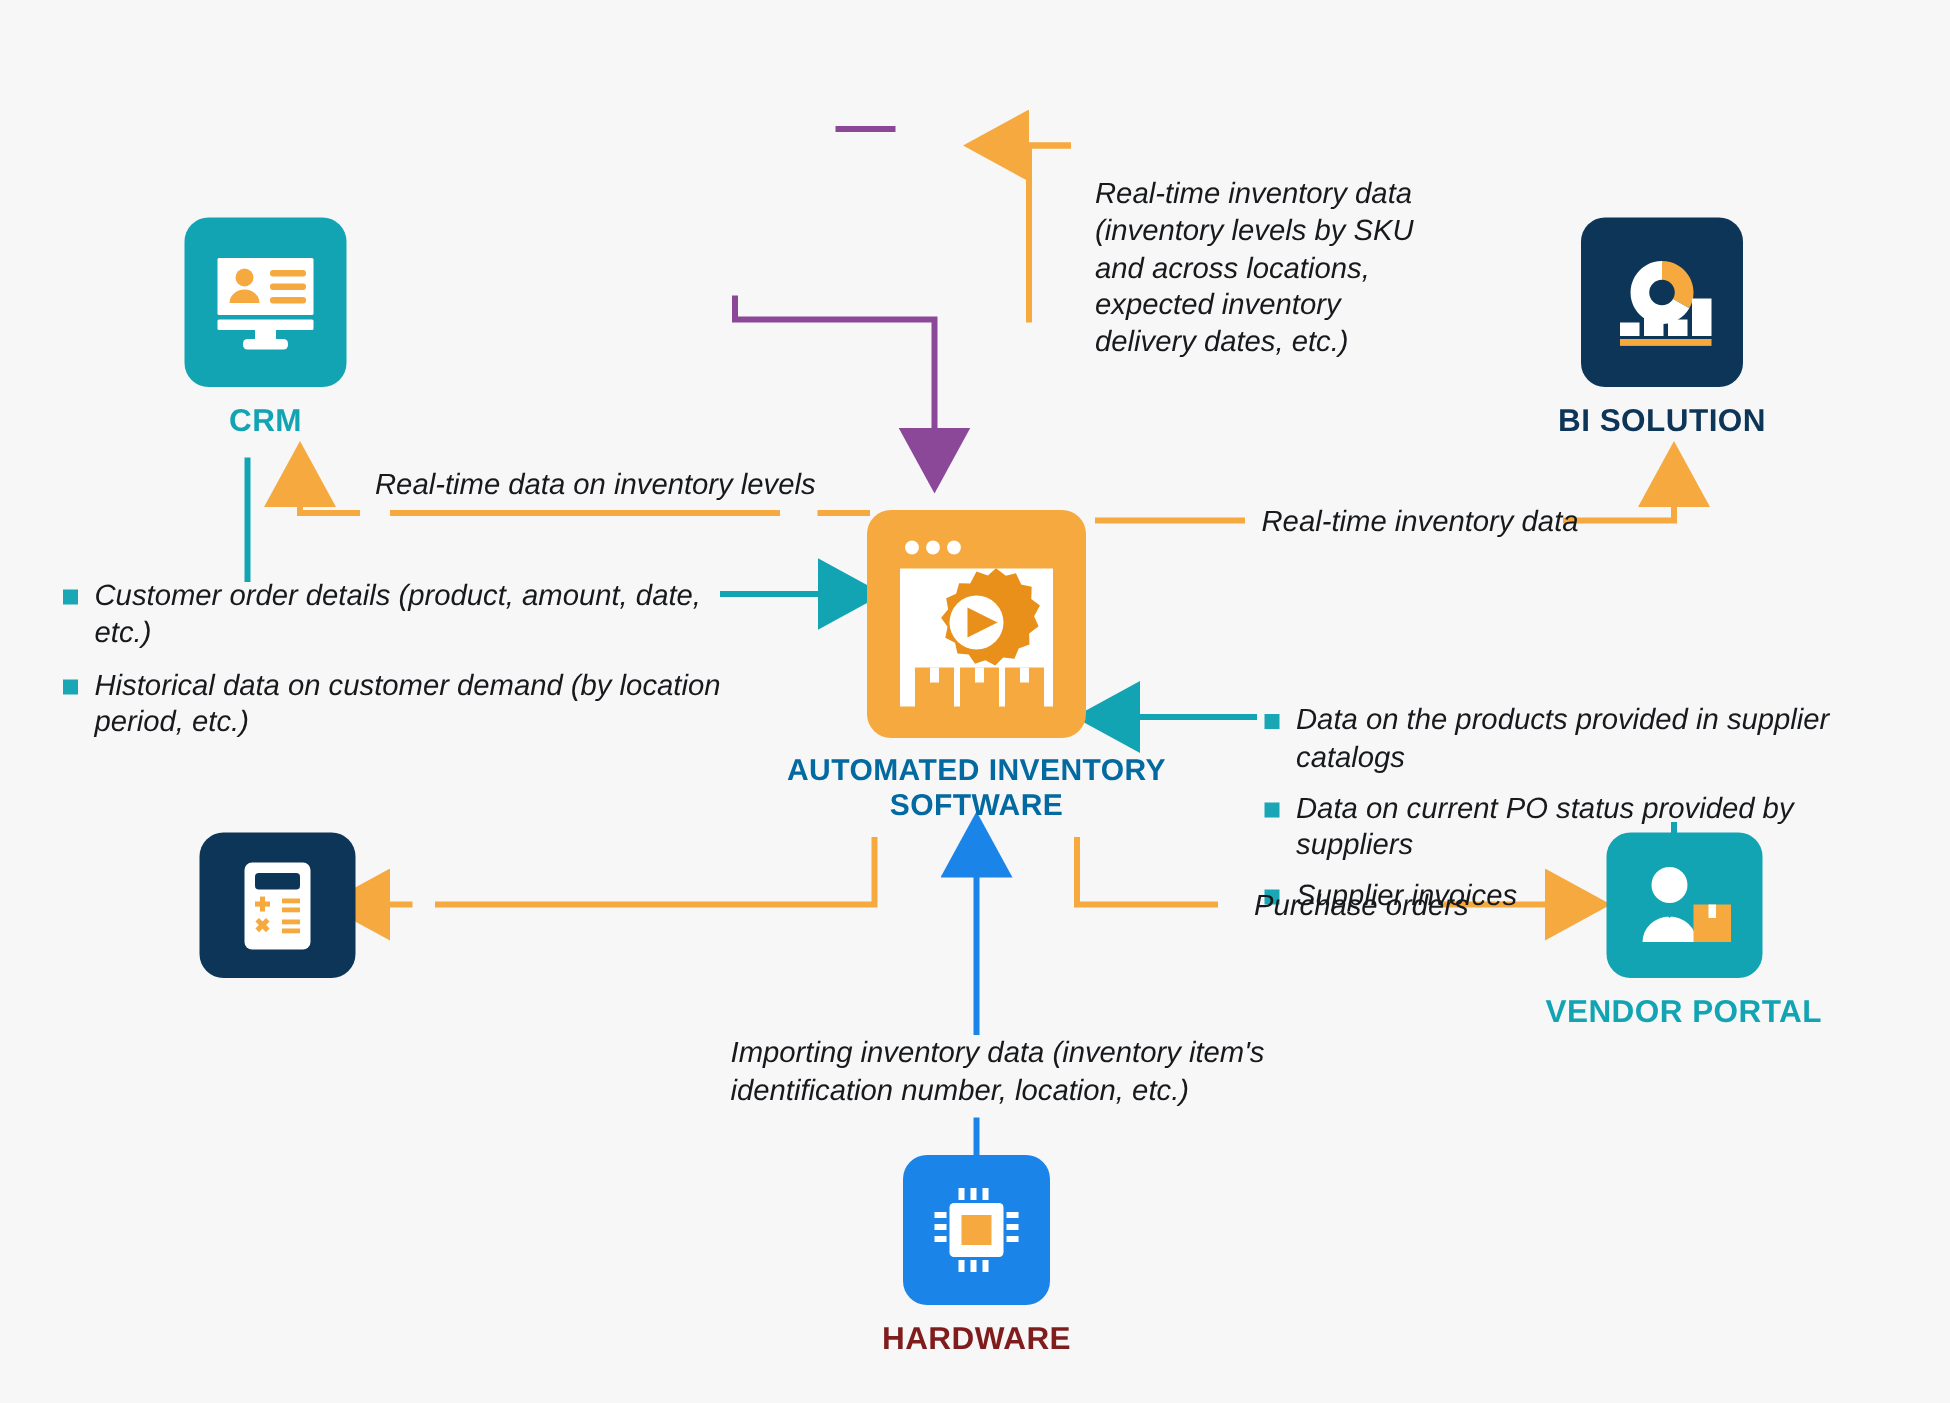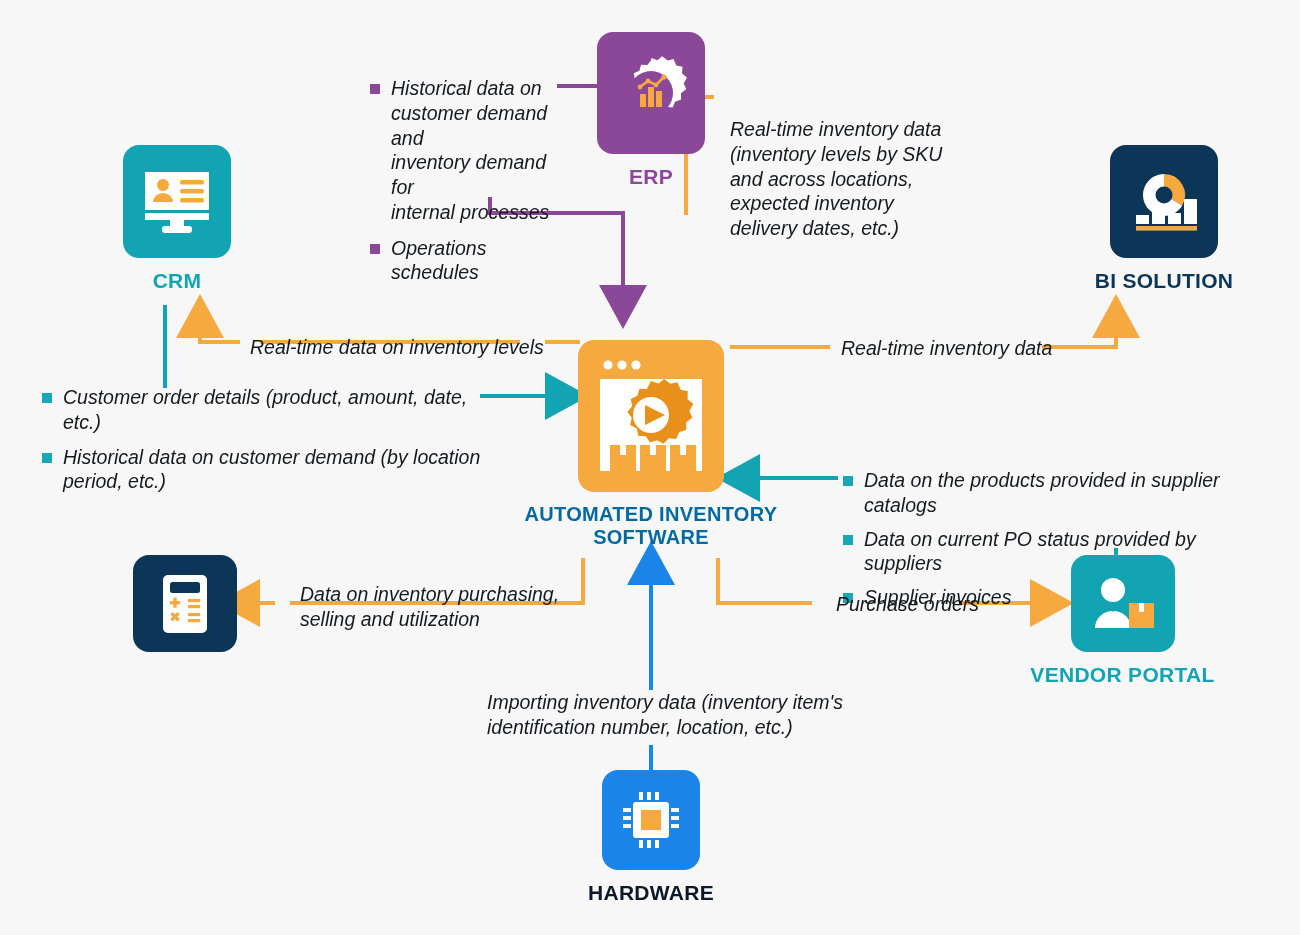--- a/index.html
+++ b/index.html
@@ -118,56 +118,39 @@
     <path d="M583,558 L583,603 L290,603" stroke="#f5a93f" stroke-width="4" fill="none"></path>
     <path d="M275,603 L240,603" stroke="#f5a93f" stroke-width="4" fill="none" marker-end="url(#ar-orange)"></path>
 
     <path d="M718,558 L718,603 L812,603" stroke="#f5a93f" stroke-width="4" fill="none"></path>
     <path d="M962,603 L1050,603" stroke="#f5a93f" stroke-width="4" fill="none" marker-end="url(#ar-orange)"></path>
 
     <path d="M651,770 L651,745" stroke="#1a84e8" stroke-width="4" fill="none"></path>
     <path d="M651,690 L651,565" stroke="#1a84e8" stroke-width="4" fill="none" marker-end="url(#ar-blue)"></path>
   </svg>
 
-  <div class="node" style="left:597px; top:32px; width:108px;">
-    <div class="tile" style="width:108px;height:122px;background:#8b4899;">
-      <svg width="78" height="78" viewBox="0 0 78 78">
-        <path fill="#ffffff" d="M39,4 l6.5,2.2 4.6,-4.0 5.6,4.2 5.7,-1.4 3.0,6.4 6.0,1.3 -0.3,6.9 4.9,3.8 -3.3,6.1 2.6,5.6 -5.4,4.2 0.2,6.2 -6.1,2.2 -2.4,5.8 -6.4,-0.7 -4.5,4.6 -5.6,-3.0 -5.9,2.0 -3.6,-5.3 -6.4,-0.5 -1.4,-6.1 -5.5,-2.9 1.3,-6.2 -3.7,-5.0 4.0,-4.9 -1.1,-6.2 5.6,-2.6 1.7,-6.0 6.3,0.2 3.9,-5.0z"></path>
-        <circle cx="39" cy="39" r="22" fill="#8b4899"></circle>
-        <rect x="28" y="40" width="6" height="13" fill="#f5a93f"></rect>
-        <rect x="36" y="33" width="6" height="20" fill="#f5a93f"></rect>
-        <rect x="44" y="37" width="6" height="16" fill="#f5a93f"></rect>
-        <polyline points="28,33 36,27 44,31 52,23" stroke="#f5a93f" stroke-width="2.6" fill="none"></polyline>
-        <circle cx="28" cy="33" r="2.4" fill="#f5a93f"></circle>
-        <circle cx="36" cy="27" r="2.4" fill="#f5a93f"></circle>
-        <circle cx="44" cy="31" r="2.4" fill="#f5a93f"></circle>
-        <circle cx="52" cy="23" r="2.6" fill="#f5a93f"></circle>
-      </svg>
-    </div>
-    <div class="node-label" style="color:#8b4899;">ERP</div>
-  </div>
 
   <div class="node" style="left:131px; top:145px; width:92px;">
     <div class="tile" style="width:108px;height:113px;background:#13a4b4;">
       <svg width="76" height="72" viewBox="0 0 76 72">
         <rect x="6" y="6" width="64" height="38" rx="1" fill="#ffffff"></rect>
         <rect x="6" y="47" width="64" height="7" rx="1" fill="#ffffff"></rect>
         <rect x="31" y="53" width="14" height="8" fill="#ffffff"></rect>
         <rect x="23" y="60" width="30" height="7" rx="3" fill="#ffffff"></rect>
         <circle cx="24" cy="19" r="6" fill="#f5a93f"></circle>
         <path d="M14,36 a10,9 0 0 1 20,0 z" fill="#f5a93f"></path>
         <rect x="41" y="14" width="24" height="4.4" rx="2" fill="#f5a93f"></rect>
         <rect x="41" y="23" width="24" height="4.4" rx="2" fill="#f5a93f"></rect>
         <rect x="41" y="32" width="24" height="4.4" rx="2" fill="#f5a93f"></rect>
       </svg>
     </div>
     <div class="node-label" style="color:#13a4b4;">CRM</div>
   </div>
 
-  <div class="node" style="left:1118px; top:145px; width:92px;">
+  <div class="node" style="left:1062px; top:145px; width:92px;">
     <div class="tile" style="width:108px;height:113px;background:#0d3557;">
       <svg width="76" height="72" viewBox="0 0 76 72">
         <path d="M38,8 a21,21 0 0 1 18.2,31.5 l-12.2,-7.0 a7,7 0 0 0 -6,-10.5 z" fill="#f5a93f"></path>
         <path d="M38,8 a21,21 0 1 0 18.2,31.5 l-12.2,-7.0 a7,7 0 1 1 -6,-10.5 z" fill="#ffffff"></path>
         <circle cx="38" cy="29" r="8.5" fill="#0d3557"></circle>
         <rect x="10" y="49" width="13" height="9" fill="#ffffff"></rect>
         <rect x="26" y="42" width="13" height="16" fill="#ffffff"></rect>
         <rect x="42" y="47" width="13" height="11" fill="#ffffff"></rect>
         <rect x="58" y="33" width="13" height="25" fill="#ffffff"></rect>
         <rect x="10" y="60" width="61" height="4.6" fill="#f5a93f"></rect>
@@ -242,44 +225,31 @@
           <rect x="37" y="53" width="4" height="8"></rect>
           <rect x="5" y="21" width="8" height="4"></rect>
           <rect x="5" y="29" width="8" height="4"></rect>
           <rect x="5" y="37" width="8" height="4"></rect>
           <rect x="53" y="21" width="8" height="4"></rect>
           <rect x="53" y="29" width="8" height="4"></rect>
           <rect x="53" y="37" width="8" height="4"></rect>
         </g>
       </svg>
     </div>
-    <div class="node-label" style="color:#0f172a;text-align:right;">HARDWARE</div>
-  </div>
-
-  <div class="bullets" style="left:370px; top:76px; width:200px;">
-    <div class="row">
-      <span class="sq purple"></span>
-      <span class="btxt">Historical data on
-customer demand and
-inventory demand for
-internal processes</span>
-    </div>
-    <div class="row" style="margin-top:11px;">
-      <span class="sq purple"></span>
-      <span class="btxt">Operations schedules</span>
-    </div>
-  </div>
+    <div class="node-label" style="color:#7f1d1d;text-align:right;">HARDWARE</div>
+  </div>
+
 
   <div class="ann" style="left:730px; top:117px; width:215px; white-space:pre-line;">Real-time inventory data
 (inventory levels by SKU
 and across locations,
 expected inventory
 delivery dates, etc.)</div>
 
-  <div class="ann" style="left:250px; top:335px; white-space:nowrap;">Real-time data on inventory levels</div>
+  <div class="ann" style="left:250px; top:311px; white-space:nowrap;">Real-time data on inventory levels</div>
 
   <div class="bullets" style="left:42px; top:385px; width:450px;">
     <div class="row">
       <span class="sq teal"></span>
       <span class="btxt">Customer order details (product, amount, date, etc.)</span>
     </div>
     <div class="row" style="margin-top:10px;">
       <span class="sq teal"></span>
       <span class="btxt">Historical data on customer demand (by location
 period, etc.)</span>
@@ -296,21 +266,19 @@
     <div class="row" style="margin-top:9px;">
       <span class="sq teal"></span>
       <span class="btxt">Data on current PO status provided by suppliers</span>
     </div>
     <div class="row" style="margin-top:9px;">
       <span class="sq teal"></span>
       <span class="btxt">Supplier invoices</span>
     </div>
   </div>
 
-  <div class="ann" style="left:300px; top:582px; width:260px; white-space:pre-line;">Data on inventory purchasing,
-selling and utilization</div>
 
   <div class="ann" style="left:836px; top:592px; white-space:nowrap;">Purchase orders</div>
 
   <div class="ann" style="left:487px; top:690px; width:360px; white-space:pre-line;">Importing inventory data (inventory item's
 identification number, location, etc.)</div>
 
 </div>
 
 </body></html>

